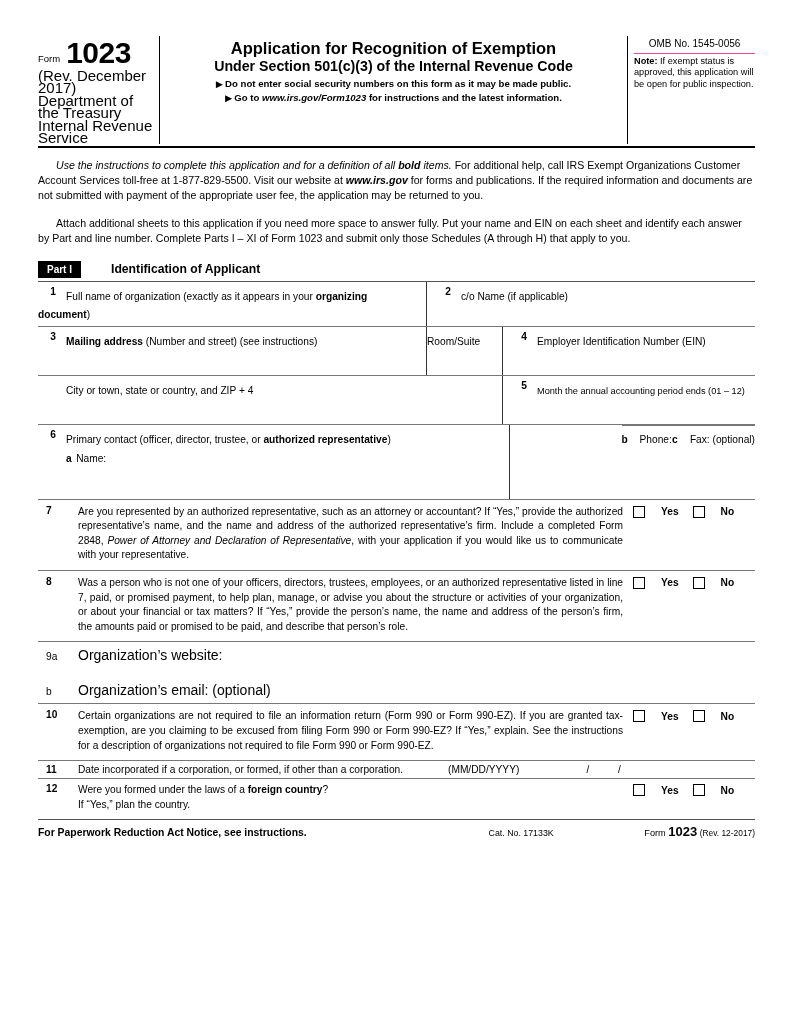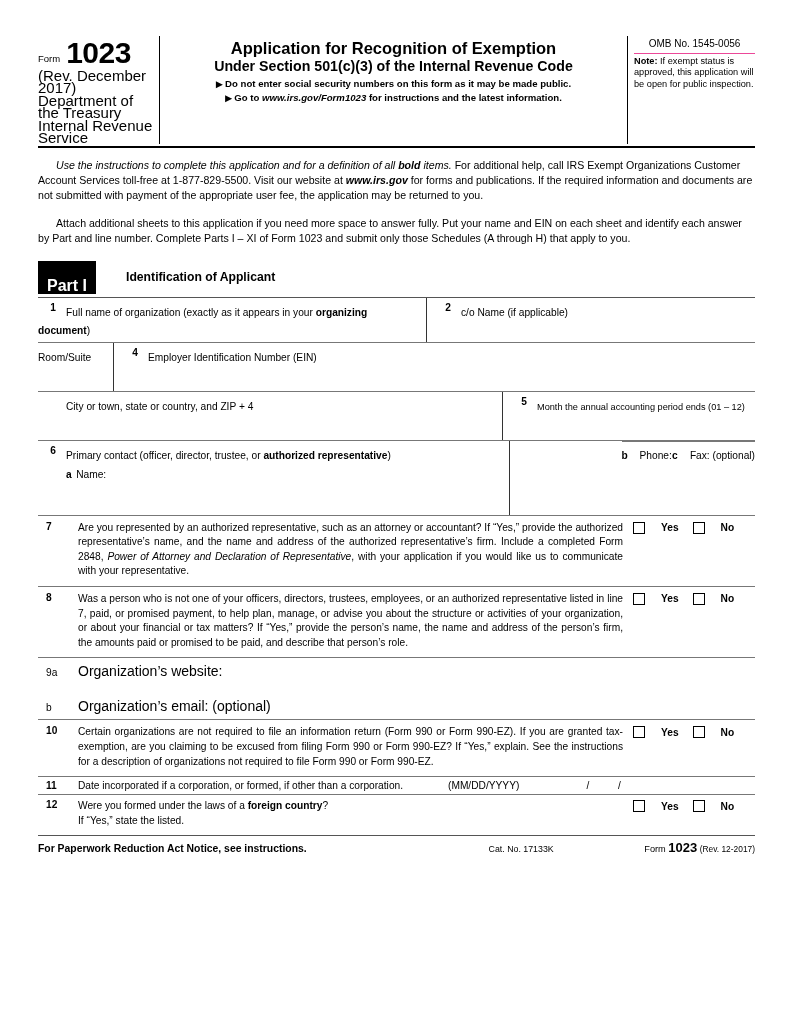--- a/index.html
+++ b/index.html
@@ -119,23 +119,23 @@
   
   .part-header {
     display: flex;
     align-items: center;
     margin-top: 14px;
     margin-bottom: 3px;
   }
   .part-tag {
     background: #000;
     color: #fff;
-    font-size: 16px;
-    font-weight: bold;
-    padding: 18px 9px 2px 9px;
+    font-size: 10px;
+    font-weight: bold;
+    padding: 2px 9px 2px 9px;
     line-height: 13px;
   }
   .part-title {
     font-size: 12.2px;
     font-weight: bold;
     margin-left: 30px;
   }
 
   
   .ftable {
@@ -351,20 +351,23 @@
       <div class="frow row-1">
         <div class="fcell cell-left vdiv">
           <span class="num">1</span><span class="lbl"><span>Full name of organization (exactly as it appears in your </span><span class="b">organizing document</span><span>)</span></span>
         </div>
         <div class="fcell cell-right">
           <span class="num">2</span><span class="lbl">c/o Name (if applicable)</span>
         </div>
       </div>
 
       <div class="frow row-3">
+        <div class="fcell cell-left vdiv">
+          <span class="num">3</span><span class="lbl"><span class="b">Mailing address</span><span> (Number and street) (see instructions)</span></span>
+        </div>
         <div class="fcell cell-room vdiv">
           <span class="lbl">Room/Suite</span>
         </div>
         <div class="fcell cell-right">
           <span class="num">4</span><span class="lbl">Employer Identification Number (EIN)</span>
         </div>
       </div>
 
       <div class="frow row-city">
         <div class="fcell cell-city vdiv">
@@ -455,21 +458,21 @@
         <div class="r11-txt">Date incorporated if a corporation, or formed, if other than a corporation.</div>
         <div class="r11-fmt">(MM/DD/YYYY)</div>
         <div class="r11-slash1">/</div>
         <div class="r11-slash2">/</div>
       </div>
 
       <div class="row12">
         <div class="qnum">12</div>
         <div class="qtext nojust">
           <div><span>Were you formed under the laws of a </span><span class="b">foreign country</span><span>?</span></div>
-          <div>If “Yes,” state the listed.</div>
+          <div>If “Yes,” plan the country.</div>
         </div>
         <div class="yesno">
           <span class="cbwrap">
             <span class="cbox"></span>
             <span class="cblabel">Yes</span>
           </span>
           <span class="cbwrap">
             <span class="cbox"></span>
             <span class="cblabel">No</span>
           </span>

